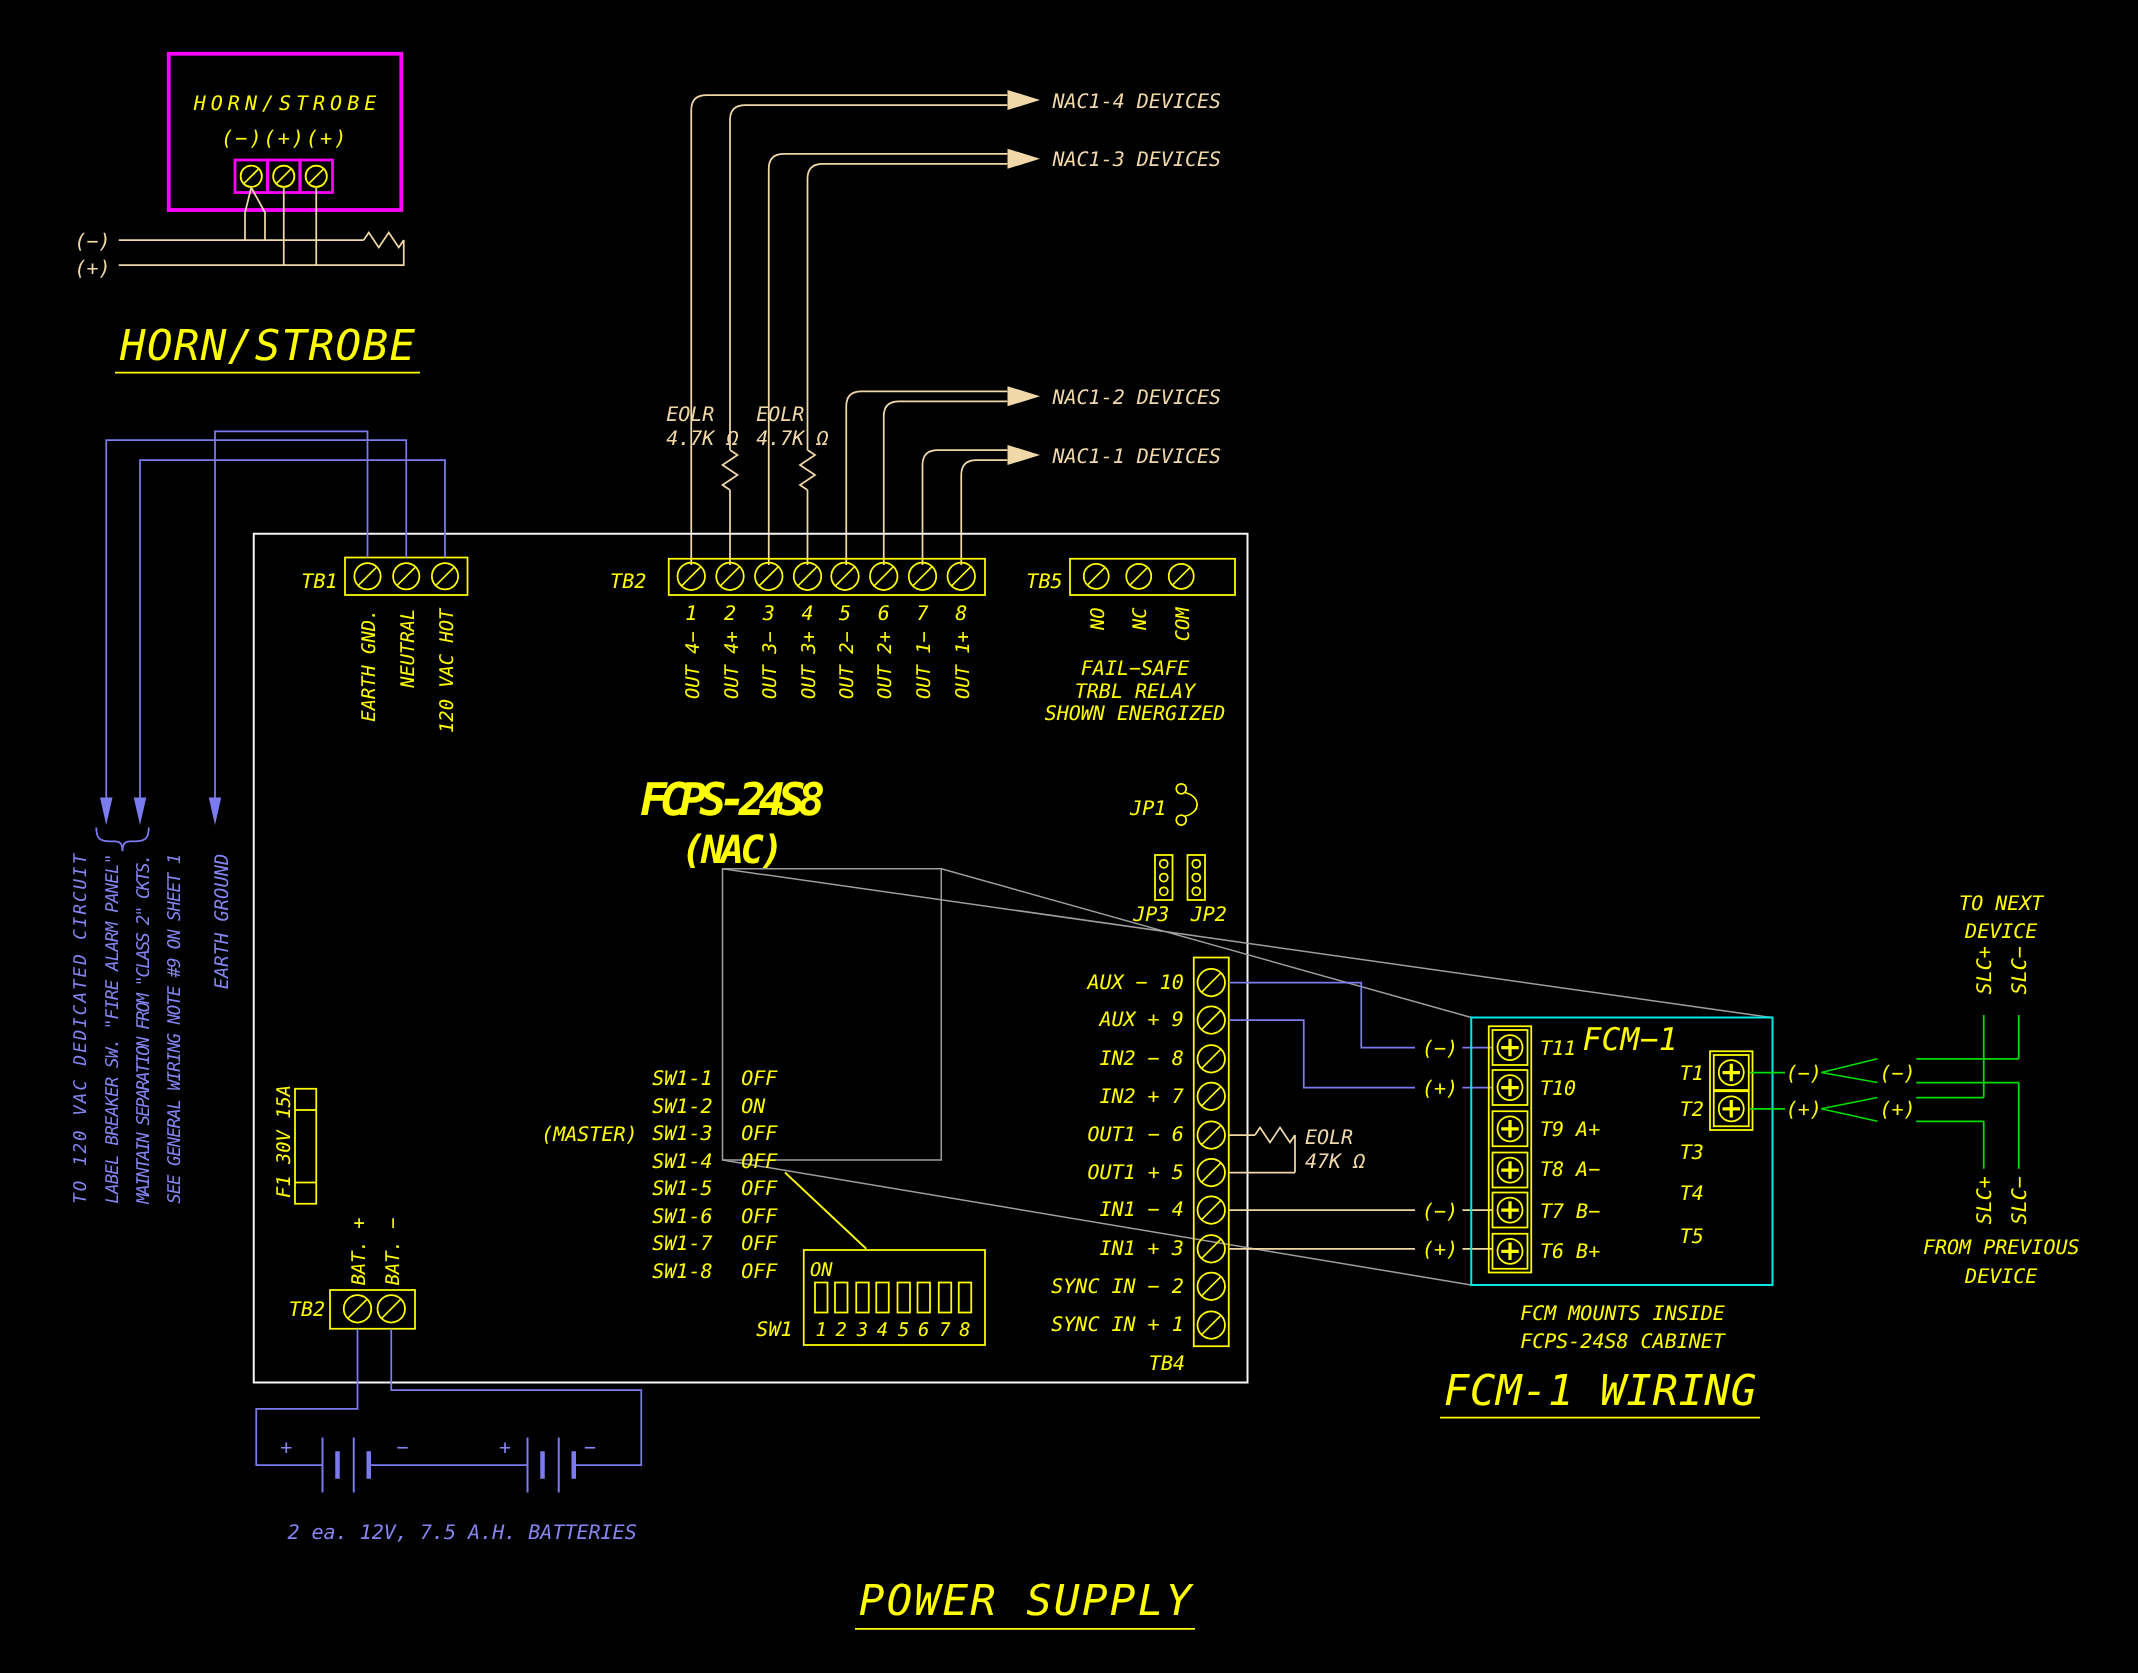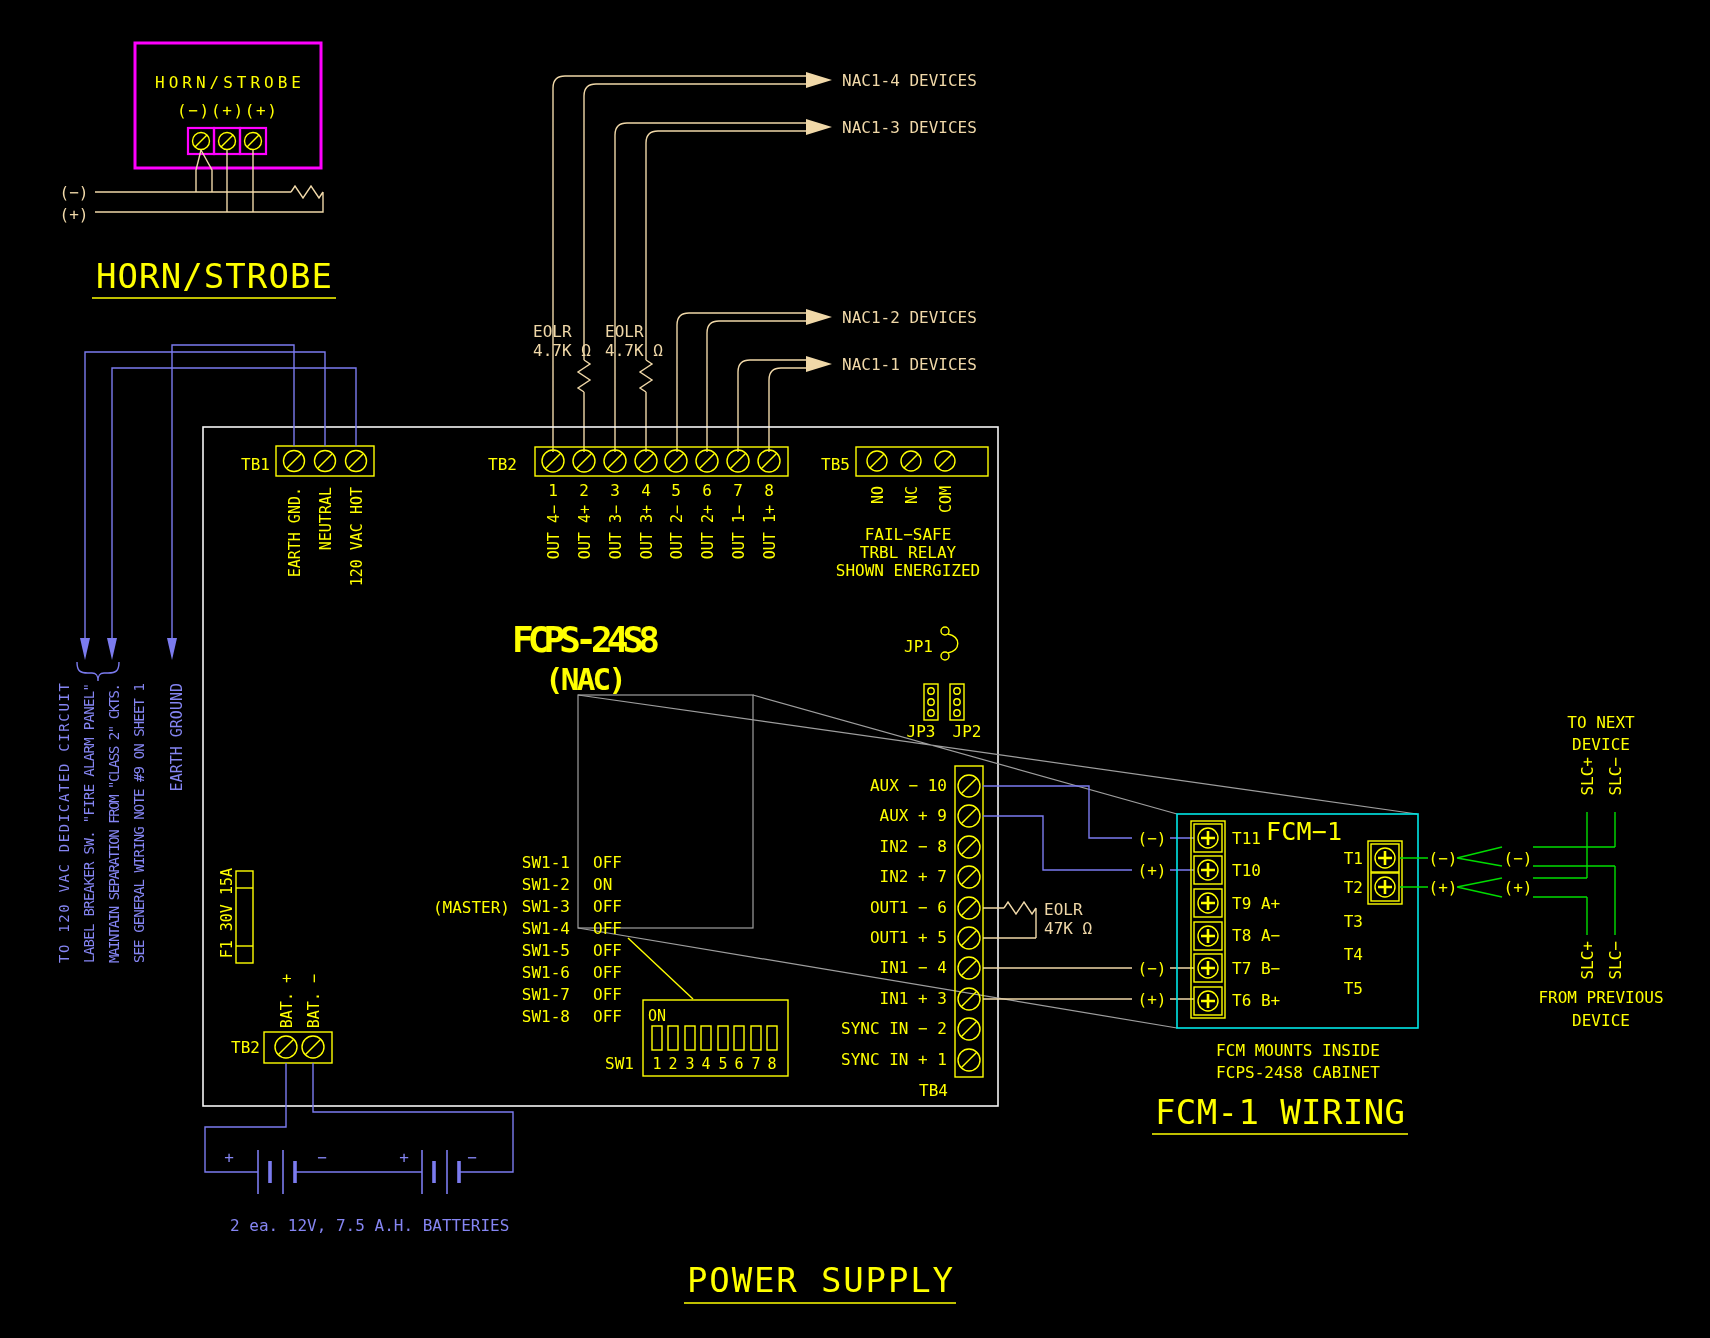--- a/index.html
+++ b/index.html
@@ -1,16 +1,16 @@
 <!DOCTYPE html>
 <html><head>
 <meta charset="utf-8">
 <style>
   html,body{margin:0;padding:0;background:#000;}
-  .stage{position:relative;width:1710px;height:1338px;background:#000;overflow:hidden;}
+  .stage{position:relative;width:1710px;height:1338px;background:#000;overflow:hidden;font-style:italic;}
   svg{display:block;}
   text{font-family:"DejaVu Sans Mono",monospace;font-size:16px;fill:#FFFF00;}
   .tan{fill:#F0D8A8;}
   .blu{fill:#8585F2;}
   .fs14{font-size:14px;}
   .fs15{font-size:15px;}
   .big{font-size:34px;}
   .model{font-size:36px;font-weight:bold;}
   .sub{font-size:31px;font-weight:bold;}
   .fcmt{font-size:25px;}

